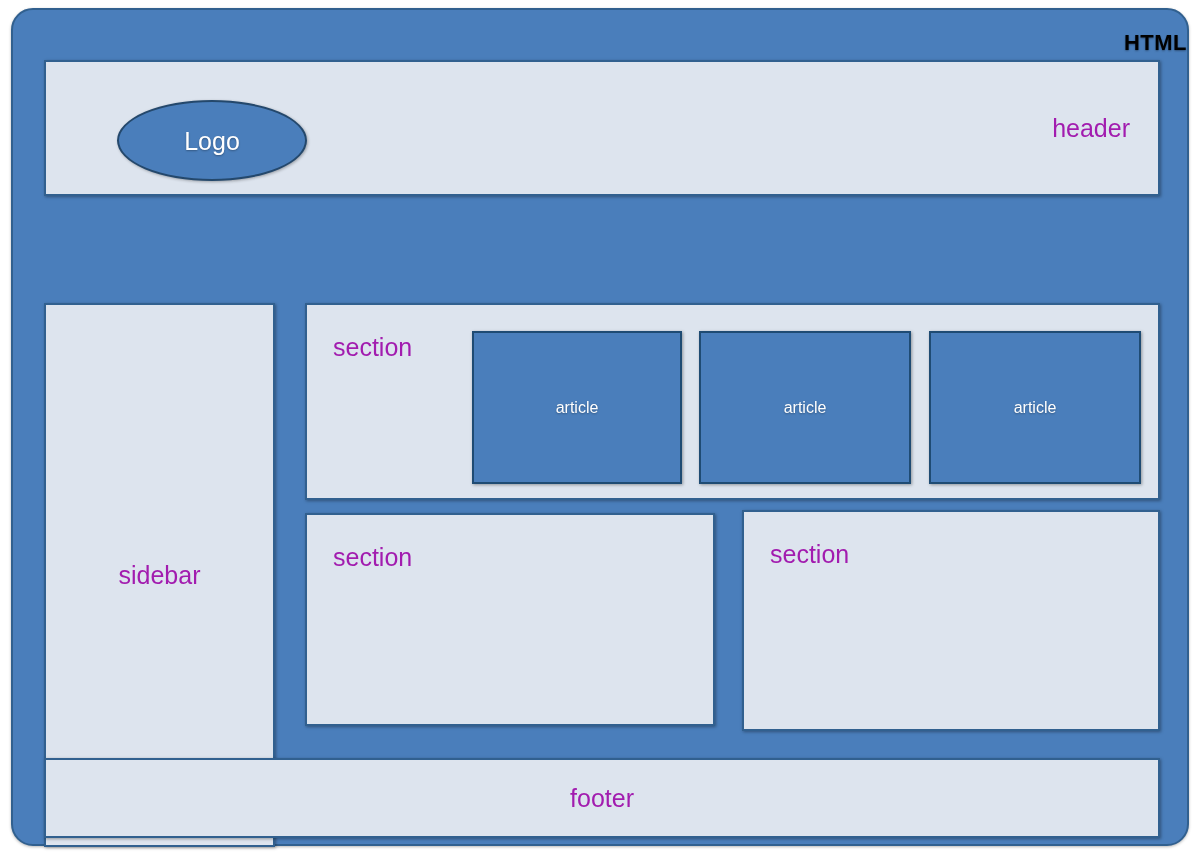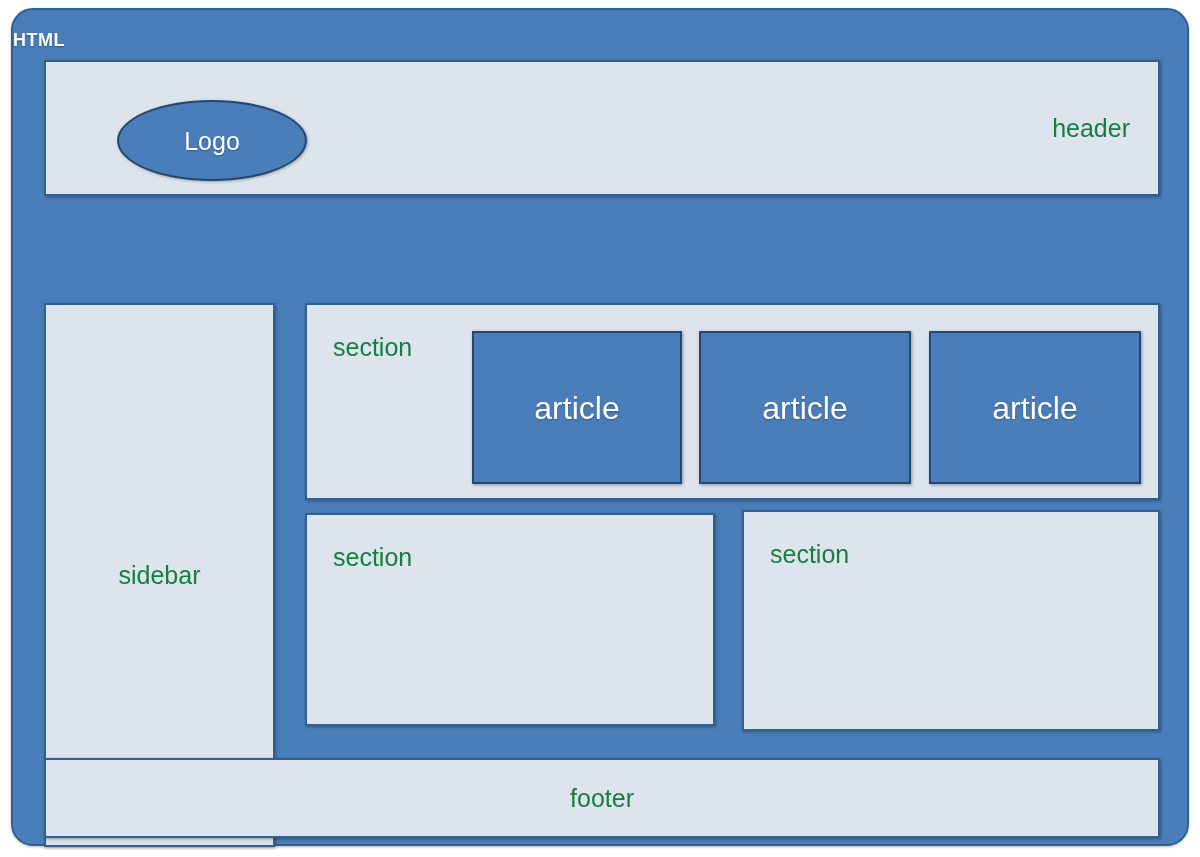--- a/index.html
+++ b/index.html
@@ -27,41 +27,41 @@
     border: 2px solid #31608f;
     border-radius: 22px;
     box-shadow: 0 1px 3px rgba(0,0,0,0.28);
   }
 
   .html-title {
     position: absolute;
     left: 0;
     top: 20px;
     width: 100%;
-    text-align: left;
-    color: #ffffff;
-    font-size: 18px;
+    text-align: right;
+    color: #000000;
+    font-size: 22px;
     font-weight: bold;
     letter-spacing: 0.5px;
     text-shadow: 0 1px 2px rgba(0,0,0,0.35);
   }
 
   
   .panel {
     position: absolute;
     box-sizing: border-box;
     background: #dde4ee;
     border: 2px solid #31608f;
     box-shadow: 1px 1px 3px rgba(0,0,0,0.35);
     padding-left: 28px;
   }
 
   .panel-label {
     position: absolute;
-    color: #15803d;
+    color: #a21caf;
     font-size: 25px;
     white-space: nowrap;
   }
 
   
   .lbl-center {
     left: 0; right: 0; top: 50%;
     transform: translateY(-50%);
     text-align: center;
   }
@@ -141,21 +141,21 @@
   .article-box.a1 { left: 165px;  width: 210px; }
   .article-box.a2 { left: 392px;  width: 212px; }
   .article-box.a3 { left: 622px;  width: 212px; }
 
   .article-text {
     position: absolute;
     left: 0; right: 0; top: 50%;
     transform: translateY(-50%);
     text-align: center;
     color: #ffffff;
-    font-size: 32px;
+    font-size: 16px;
     text-shadow: 0 1px 2px rgba(0,0,0,0.3);
   }
 
   
   #section-left-panel {
     left: 292px;
     top: 503px;
     width: 410px;
     height: 213px;
   }

